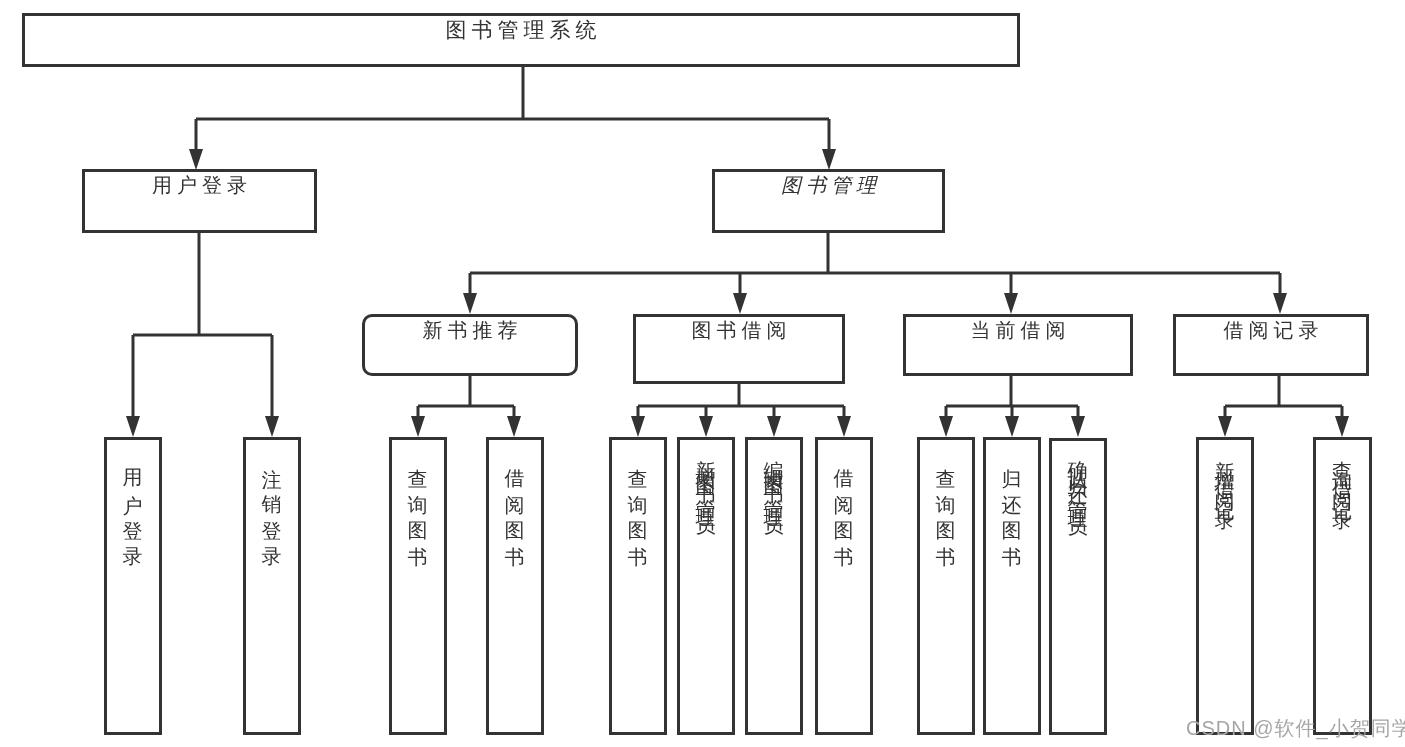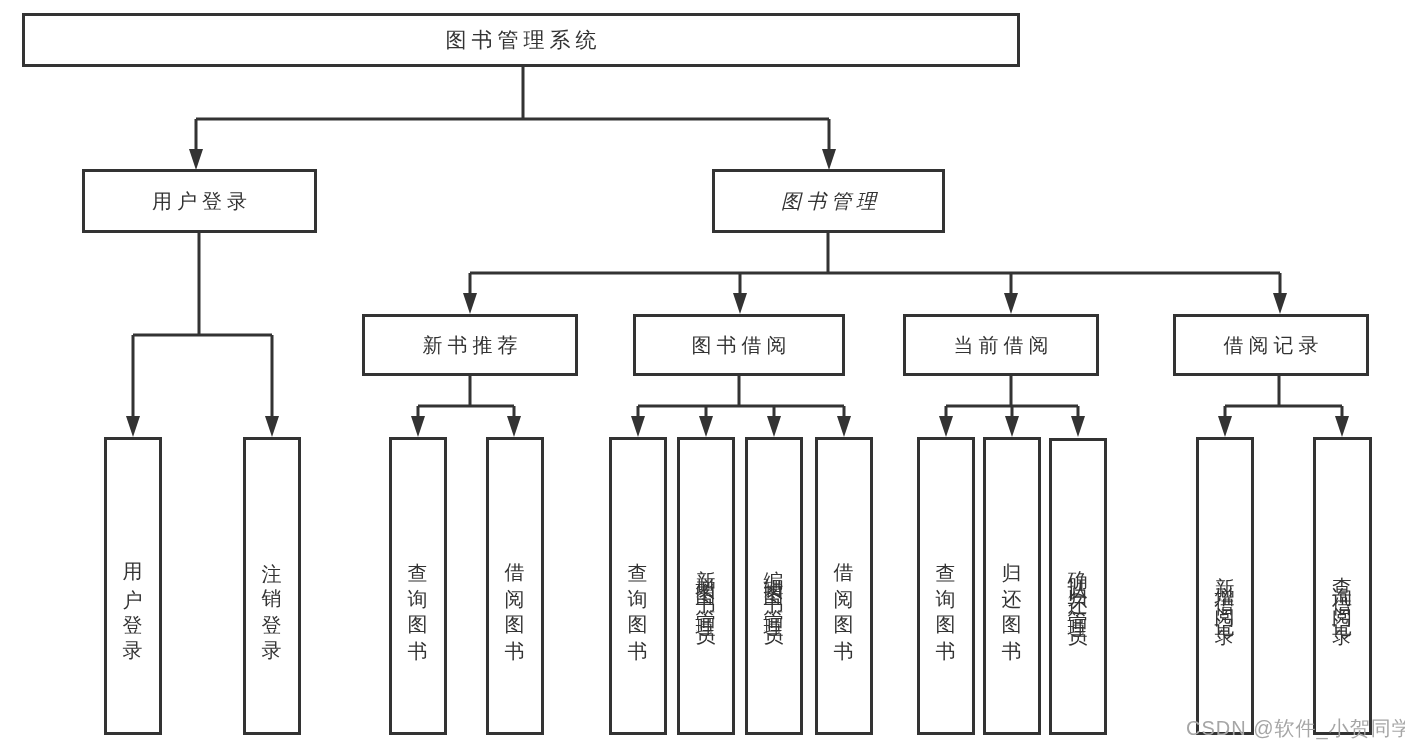--- a/index.html
+++ b/index.html
@@ -17,21 +17,21 @@
   }
   .canvas{position:relative;width:1405px;height:747px;background:var(--background);}
   svg.wires{position:absolute;left:0;top:0;z-index:0;}
   .conn{stroke:var(--line);stroke-width:3;fill:none;}
   .arrow{fill:var(--line);stroke:none;}
   .box{
     position:absolute;
     box-sizing:border-box;
     border:3px solid var(--line);
     background:#ffffff;
-    display:flex;align-items:center;justify-content:center;
+    display:flex;align-items:flex-start;justify-content:center;
     color:var(--text);
     z-index:1;
   }
   .h-label{
     font-size:20px;
     letter-spacing:5px;
     white-space:nowrap;
     transform:translateX(2.5px);
   }
   .root-label{font-size:21px;}
@@ -100,27 +100,27 @@
     <span class="h-label root-label">图书管理系统</span>
   </div>
 
   <div class="box" style="left:82px;top:169px;width:235px;height:64px;">
     <span class="h-label">用户登录</span>
   </div>
   <div class="box" style="left:712px;top:169px;width:233px;height:64px;font-style:italic;">
     <span class="h-label">图书管理</span>
   </div>
 
-  <div class="box" style="left:362px;top:314px;width:216px;height:62px;">
+  <div class="box" style="left:362px;top:314px;width:216px;height:62px;border-radius:10px;">
     <span class="h-label">新书推荐</span>
   </div>
-  <div class="box" style="left:633px;top:314px;width:212px;height:62px;">
+  <div class="box" style="left:633px;top:314px;width:212px;height:70px;">
     <span class="h-label">图书借阅</span>
   </div>
-  <div class="box" style="left:903px;top:314px;width:196px;height:62px;">
+  <div class="box" style="left:903px;top:314px;width:230px;height:62px;">
     <span class="h-label">当前借阅</span>
   </div>
   <div class="box" style="left:1173px;top:314px;width:196px;height:62px;">
     <span class="h-label">借阅记录</span>
   </div>
 
   <div class="box" style="left:104px;top:437px;width:58px;height:298px;">
     <span class="v-label v4">用户登录</span>
   </div>
   <div class="box" style="left:243px;top:437px;width:58px;height:298px;">

